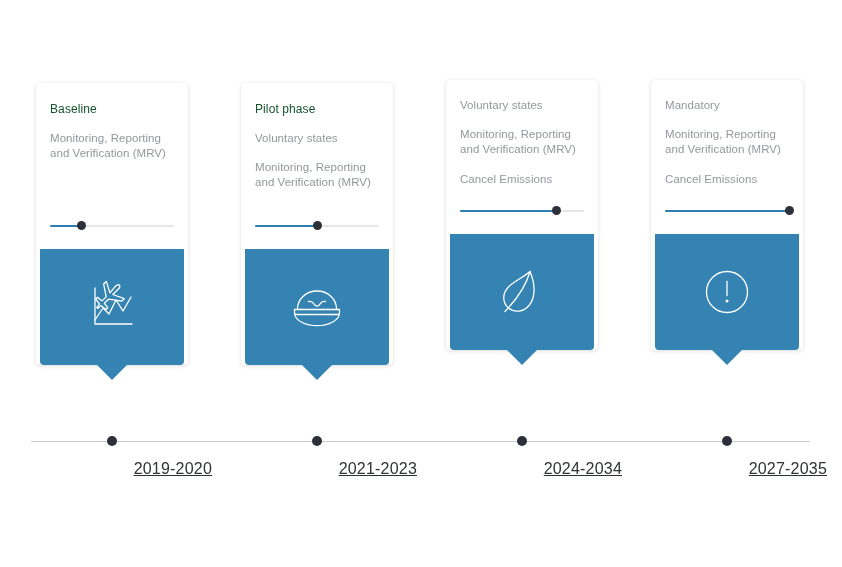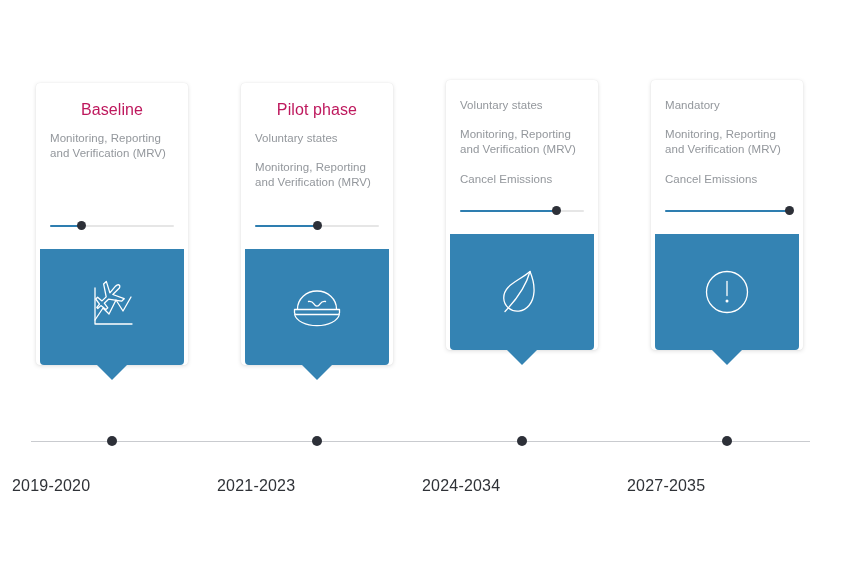--- a/index.html
+++ b/index.html
@@ -30,26 +30,25 @@
     width: 152px;
     background: #ffffff;
     border-radius: 4px;
     box-shadow: 0 1px 4px rgba(0,0,0,0.13), 0 0 1px rgba(0,0,0,0.10);
     box-sizing: border-box;
   }
   .card-body {
     padding: 18px 14px 0 14px;
   }
   .card-title {
-    font-size: 16px;
-    color: #be185d;
+    font-size: 12px;
+    color: #14532d;
     line-height: 17px;
     margin: 0 0 13px 0;
     letter-spacing: .1px;
-    text-align: center;
   }
   .card-line {
     font-size: 11.5px;
     color: #93979c;
     line-height: 15.2px;
     margin: 0 0 14px 0;
     letter-spacing: .05px;
   }
   .card-line:last-child { margin-bottom: 0; }
 
@@ -128,27 +127,28 @@
     position: absolute;
     top: 436px;
     width: 10px;
     height: 10px;
     margin-left: -5px;
     border-radius: 50%;
     background: #2d3038;
   }
   .axis-label {
     position: absolute;
-    top: 477px;
+    top: 460px;
     width: 200px;
     margin-left: -100px;
-    text-align: left;
+    text-align: right;
     font-size: 16px;
     color: #2f3237;
     letter-spacing: .2px;
+    text-decoration: underline;
   }
 </style>
 </head>
 <body>
 
 <div id="timeline-infographic">
 
   <div class="card" style="left:36px; top:83px;">
     <div class="card-body">
       <div class="card-title">Baseline</div>

